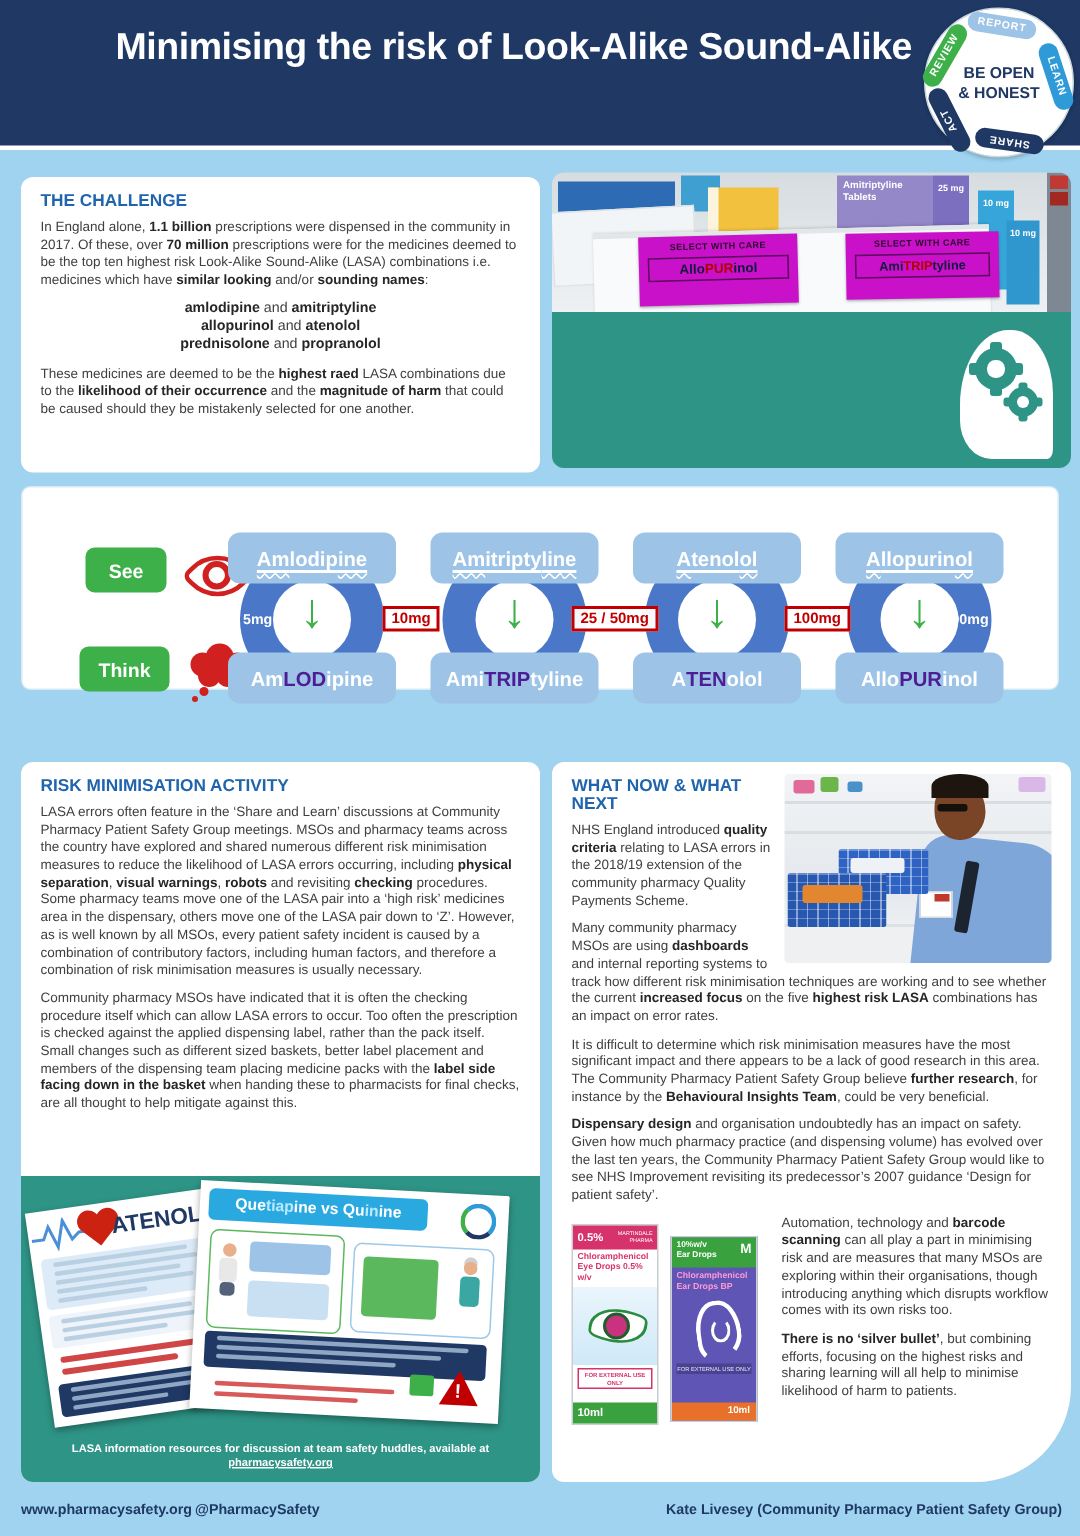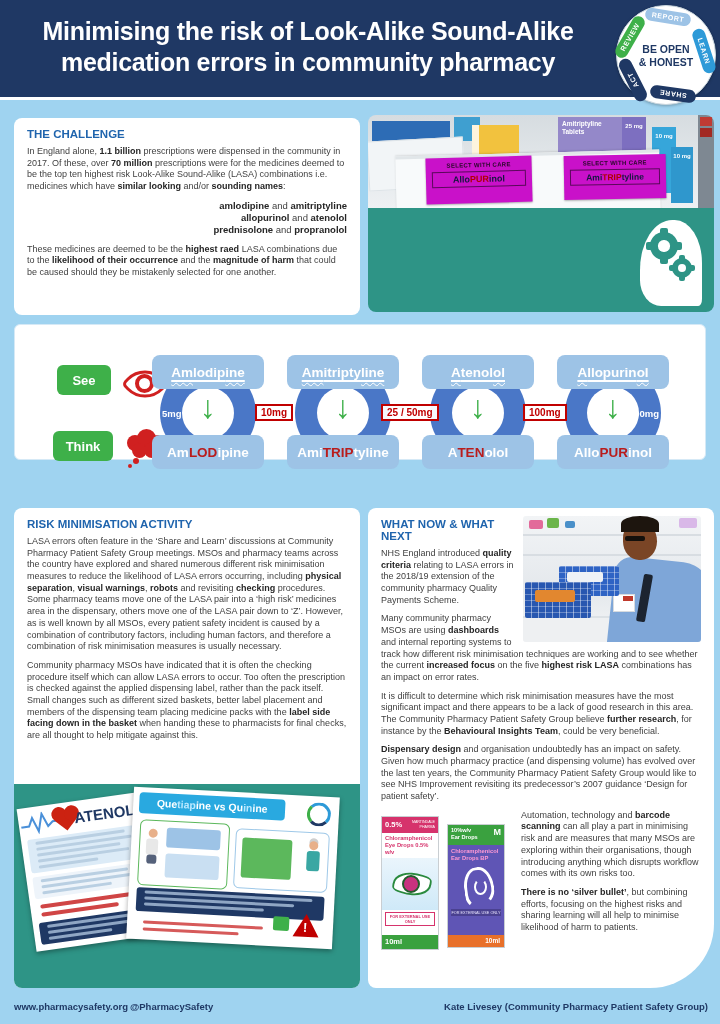--- a/index.html
+++ b/index.html
@@ -1,38 +1,38 @@
 <!DOCTYPE html>
 <html><head>
 <meta charset="utf-8">
 <style>
   html,body{margin:0;padding:0;}
   .poster{position:relative;width:720px;height:1024px;background:#9fd3f0;font-family:"Liberation Sans",sans-serif;overflow:hidden;}
   .b{font-weight:bold;color:#262626;}
 
   
   .hdr{position:absolute;left:0;top:0;width:720px;height:97px;background:#1f3864;border-bottom:3px solid #fff;}
-  .hdr-title{position:absolute;left:8px;top:16px;width:600px;text-align:center;color:#fff;font-weight:bold;font-size:25px;line-height:1.24;letter-spacing:-0.3px;}
+  .hdr-title{position:absolute;left:8px;top:16px;width:600px;text-align:right;color:#fff;font-weight:bold;font-size:25px;line-height:1.24;letter-spacing:-0.3px;}
   .badge{position:absolute;left:616px;top:5px;width:100px;height:100px;z-index:6;}
   .badge-circle{position:absolute;inset:0;background:#fff;border-radius:50%;border:1px solid #c9d6de;box-shadow:0 1px 3px rgba(0,0,0,.25);}
   .badge-center{position:absolute;left:0;top:38px;width:100px;text-align:center;color:#1f3864;font-weight:bold;font-size:10.5px;line-height:1.2;}
   .seg{position:absolute;width:46px;height:13px;border-radius:8px;color:#fff;font-size:7px;font-weight:bold;text-align:center;line-height:13px;letter-spacing:.6px;}
   .seg-report{left:52px;top:12px;transform:translate(-50%,-50%) rotate(9deg);background:#9dc3e6;}
   .seg-learn{left:88px;top:46px;transform:translate(-50%,-50%) rotate(72deg);background:#2e9ad8;}
   .seg-share{left:57px;top:89px;transform:translate(-50%,-50%) rotate(188deg);background:#1f3864;}
   .seg-act{left:17px;top:75px;transform:translate(-50%,-50%) rotate(243deg);background:#1f3864;}
   .seg-review{left:14px;top:32px;transform:translate(-50%,-50%) rotate(-60deg);background:#3eb049;}
 
   
   .sec-h{color:#1f64ad;font-size:11.5px;font-weight:bold;margin:2px 0 6px;}
   .bt{font-size:9px;line-height:1.3;color:#3f3f3f;margin:0 0 7px;}
 
   
   .card-challenge{position:absolute;left:14px;top:118px;width:346px;height:197px;background:#fff;border-radius:8px;padding:8px 13px;box-sizing:border-box;overflow:hidden;}
-  .pairs{text-align:right;font-size:9.5px;line-height:1.3;color:#3f3f3f;margin:1px 0 7px;}
+  .pairs{text-align:center;font-size:9.5px;line-height:1.3;color:#3f3f3f;margin:1px 0 7px;}
 
   
   .shelf-photo{position:absolute;left:368px;top:115px;width:346px;height:93px;border-radius:8px 8px 0 0;overflow:hidden;background:linear-gradient(#d6dce0,#eef1f3);}
   .sp-box{position:absolute;}
   .sp-name{color:#fff;font-size:6.5px;font-weight:bold;line-height:1.2;padding:3px 2px 0 4px;}
   .sp-tab-num{color:#fff;font-weight:bold;font-size:8px;text-align:center;margin-top:6px;line-height:1.1;}
   .shelf-front{position:absolute;left:28px;top:38px;width:264px;height:60px;background:#f8fafb;border-top:3px solid #e1e6e9;transform:rotate(-1.5deg);box-shadow:0 -1px 2px rgba(0,0,0,.12);}
   .sel-label{position:absolute;background:#c911c9;box-shadow:0 1px 2px rgba(0,0,0,.3);}
   .sel-cap{font-size:6px;font-weight:bold;color:#2a082a;text-align:center;margin-top:5px;letter-spacing:.3px;}
   .sel-name{margin:3px 6px;border:1px solid rgba(0,0,0,.55);text-align:center;font-size:9px;font-weight:bold;color:#14193f;padding:2px 0;}
@@ -50,21 +50,21 @@
   .g2::after{content:"";position:absolute;width:6px;height:6px;background:#2e9486;left:7px;top:-3px;border-radius:2px;box-shadow:0 20px 0 #2e9486,-10px 10px 0 #2e9486,10px 10px 0 #2e9486;}
 
   
   .lasa-card{position:absolute;left:14px;top:324px;width:692px;height:136px;background:#fff;border:1px solid #d5e9f6;border-radius:6px;box-sizing:border-box;text-decoration:underline;}
   .gbtn{position:absolute;background:#3eb049;color:#fff;font-weight:bold;font-size:13px;border-radius:6px;display:flex;align-items:center;justify-content:center;}
   .donut{position:absolute;width:96px;height:96px;border-radius:50%;background:#4a77c7;top:40px;}
   .hole{position:absolute;width:52px;height:52px;border-radius:50%;background:#fff;top:62px;}
   .pill{position:absolute;width:112px;height:34px;background:#9dc3e6;border-radius:8px;color:#fff;font-weight:bold;font-size:13.5px;display:flex;align-items:center;justify-content:center;z-index:3;}
   .dt{text-decoration:underline;text-underline-offset:3px;text-decoration-thickness:1.5px;}
   .w{text-decoration-line:underline;text-decoration-style:wavy;text-decoration-thickness:1px;text-underline-offset:5px;}
-  .pill .hl{color:#b91c1c;font-weight:800;}
+  .pill .hl{color:#4c1d95;font-weight:800;}
   .arrow{position:absolute;top:58px;width:20px;height:48px;color:#3eb049;font-size:32px;line-height:48px;text-align:center;z-index:2;}
   .arrow::after{content:"↓";}
   .dose-plain{position:absolute;top:83px;color:#fff;font-weight:bold;font-size:9.5px;z-index:2;}
   .dose-box{position:absolute;top:79px;border:2px solid #c00000;color:#c00000;background:rgba(255,255,255,.95);font-weight:bold;font-size:10px;padding:1px 4px;z-index:2;}
   .eye{position:absolute;left:108px;top:40px;width:42px;height:36px;}
   .eye-outline{position:absolute;left:5px;top:2px;width:28px;height:28px;border:3.5px solid #d02020;border-radius:75% 15%;transform:rotate(45deg);}
   .eye-pupil{position:absolute;left:12px;top:9px;width:11px;height:11px;border:4px solid #d02020;border-radius:50%;background:#fff;}
   .bubble{position:absolute;left:110px;top:102px;width:46px;height:42px;}
   .bub{position:absolute;background:#d02020;border-radius:50%;}
 
@@ -133,21 +133,20 @@
   .footer-item{position:absolute;bottom:12px;font-size:9.5px;font-weight:bold;color:#1f3864;}
 </style>
 </head>
 <body>
 
 <div class="poster">
 
   <div class="hdr">
     <div class="hdr-title">
       <div>Minimising the risk of Look-Alike Sound-Alike</div>
-      <div>medication errors in community pharmacy</div>
     </div>
   </div>
   <div class="badge">
     <div class="badge-circle"></div>
     <div class="seg seg-report">REPORT</div>
     <div class="seg seg-learn">LEARN</div>
     <div class="seg seg-share">SHARE</div>
     <div class="seg seg-act">ACT</div>
     <div class="seg seg-review">REVIEW</div>
     <div class="badge-center">
@@ -336,20 +335,23 @@
         </div>
         <div class="navy-strip">
           <div class="sk skn" style="width:168px;"></div>
             <div class="sk skn" style="width:150px;"></div>
             <div class="sk skn" style="width:120px;"></div>
         </div>
         <div class="sk skr" style="position:absolute;left:8px;top:130px;width:120px;"></div>
         <div class="sk skr" style="position:absolute;left:8px;top:137px;width:96px;"></div>
         <div class="id-card"></div>
         <div class="warn-tri"></div>
+      </div>
+      <div class="res-cap">
+        <span>LASA information resources for discussion at team safety huddles, available at </span><span class="link">pharmacysafety.org</span>
       </div>
     </div>
   </div>
 
   <div class="card-next">
     <div class="pharm-photo">
       <div class="pp" style="left:0;top:18px;width:100%;height:2px;background:#d8dde2;"></div>
       <div class="pp" style="left:0;top:38px;width:100%;height:2px;background:#d8dde2;"></div>
       <div class="pp" style="left:6px;top:4px;width:14px;height:9px;background:#e26a9a;border-radius:2px;"></div>
       <div class="pp" style="left:24px;top:2px;width:12px;height:10px;background:#6bb54a;border-radius:2px;"></div>

